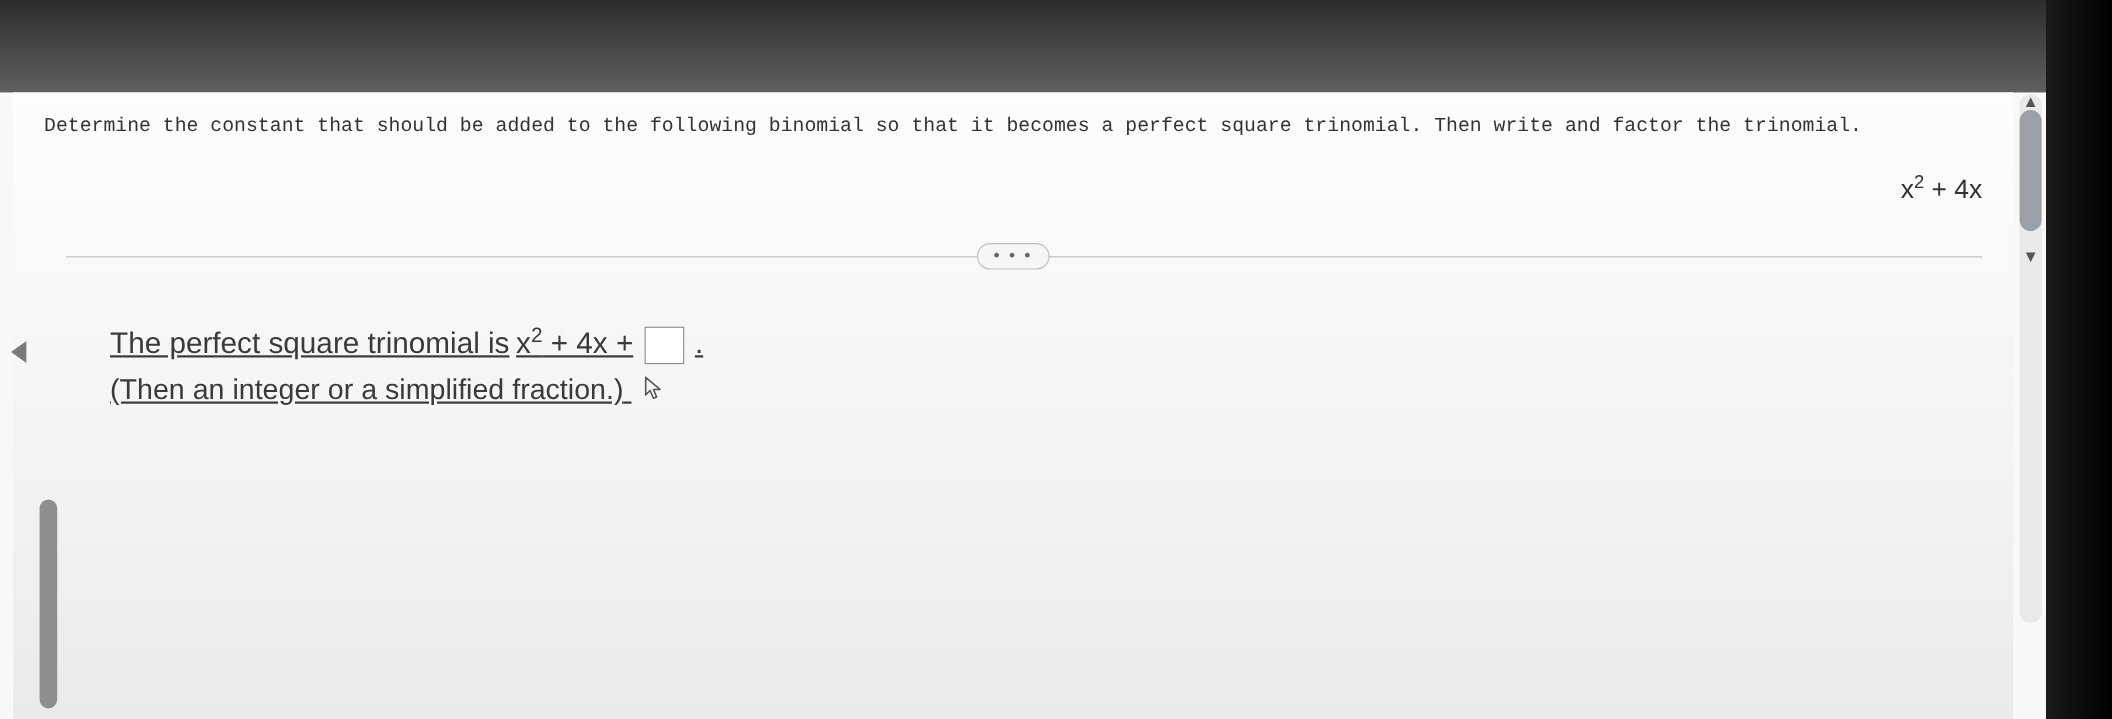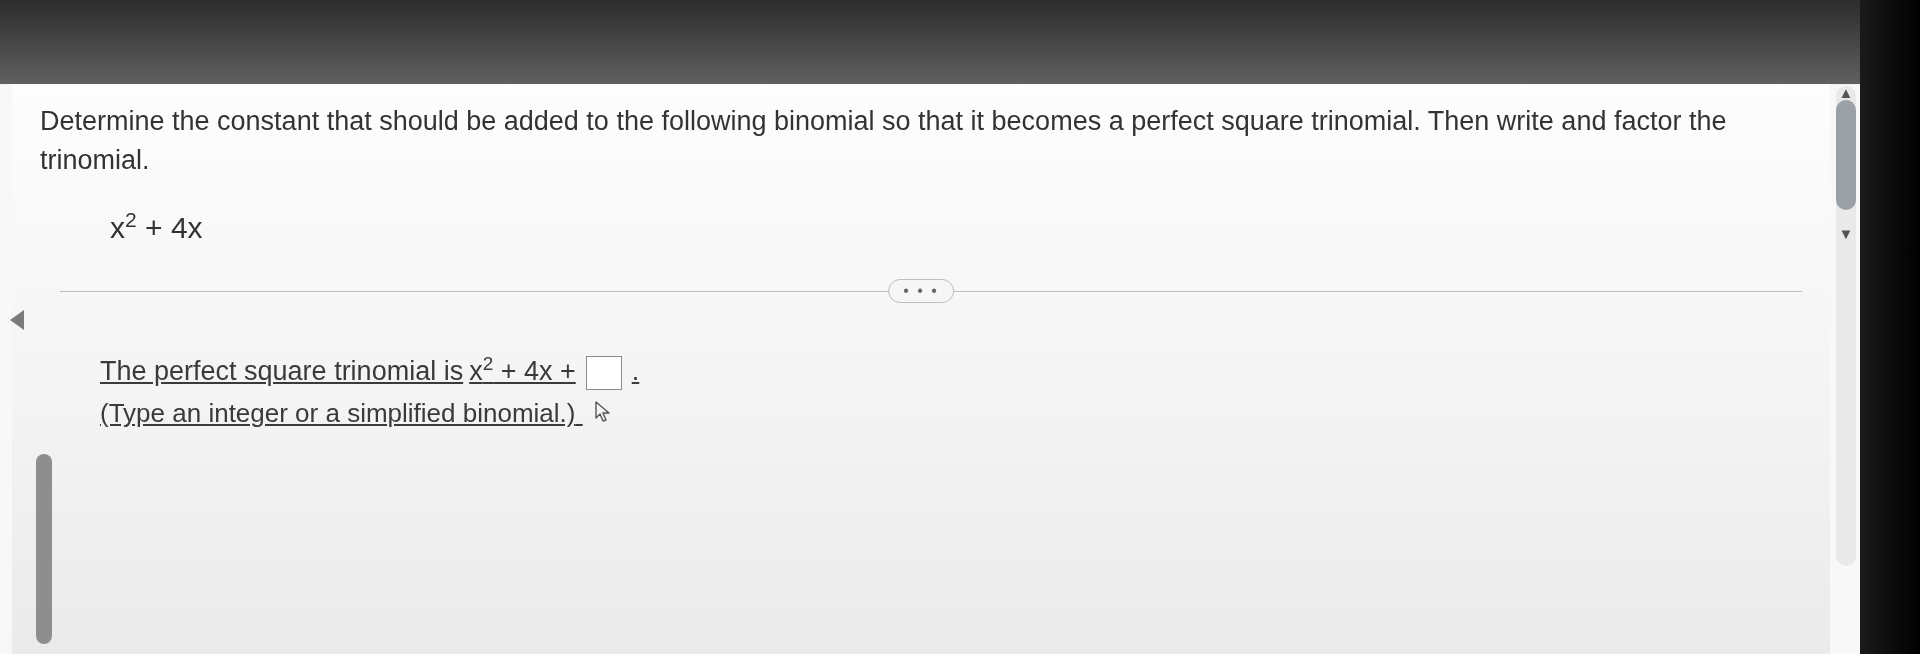--- a/index.html
+++ b/index.html
@@ -54,30 +54,32 @@
   .left-arrow {
     position: absolute;
     left: -2px;
     top: 226px;
     width: 0; height: 0;
     border-top: 10px solid transparent;
     border-bottom: 10px solid transparent;
     border-right: 14px solid #7a7a7a;
   }
   .prompt {
-    font-size: 27px;
+    font-size: 18px;
     line-height: 1.45;
     color: #333;
     margin-bottom: 28px;
+    font-family: Liberation Mono, monospace;
   }
   .expr {
-    font-size: 30px;
+    font-size: 24px;
     margin-left: 70px;
     margin-bottom: 34px;
     color: #333;
+    text-align: right;
   }
   .expr sup, .answer-line sup { font-size: 0.7em; vertical-align: super; }
   .divider-wrap {
     position: relative;
     height: 24px;
     margin-bottom: 50px;
   }
   .divider-line {
     position: absolute;
     left: 20px; right: 0; top: 12px;
@@ -173,21 +175,21 @@
   <div class="answer-area">
     <div class="answer-line">
       <span>The perfect square trinomial is </span>
       <span>
         <span>x</span><sup>2</sup><span> + 4x + </span>
       </span>
       <input class="answer-input" type="text" value="" style="">
       <span>.</span>
     </div>
     <div class="hint">
-      <span>(Type an integer or a simplified binomial.)</span>
+      <span>(Then an integer or a simplified fraction.)</span>
       <span class="cursor-icon">
         <svg width="20" height="24" viewBox="0 0 20 24">
           <path d="M3 2 L3 18 L7 14 L10 21 L13 20 L10 13 L16 13 Z" fill="none" stroke="#555" stroke-width="1.4" stroke-linejoin="round"></path>
         </svg>
       </span>
     </div>
   </div>
 
   <div class="left-scrollbar"></div>
 </div>

